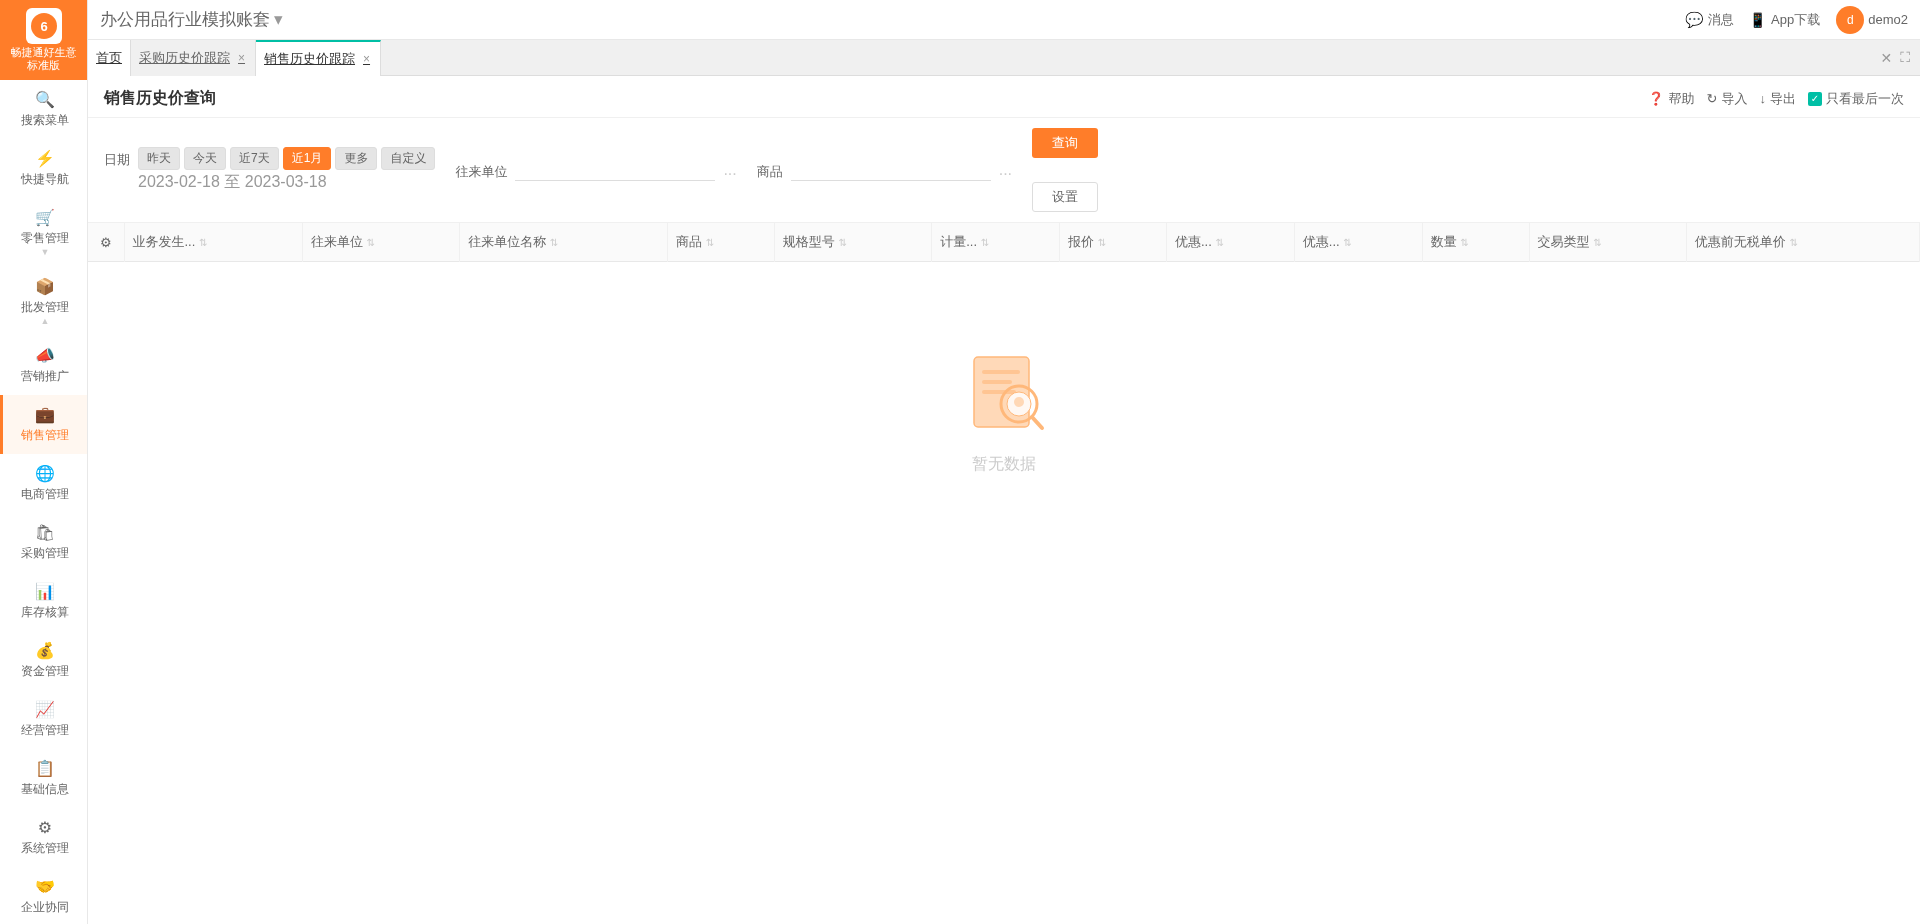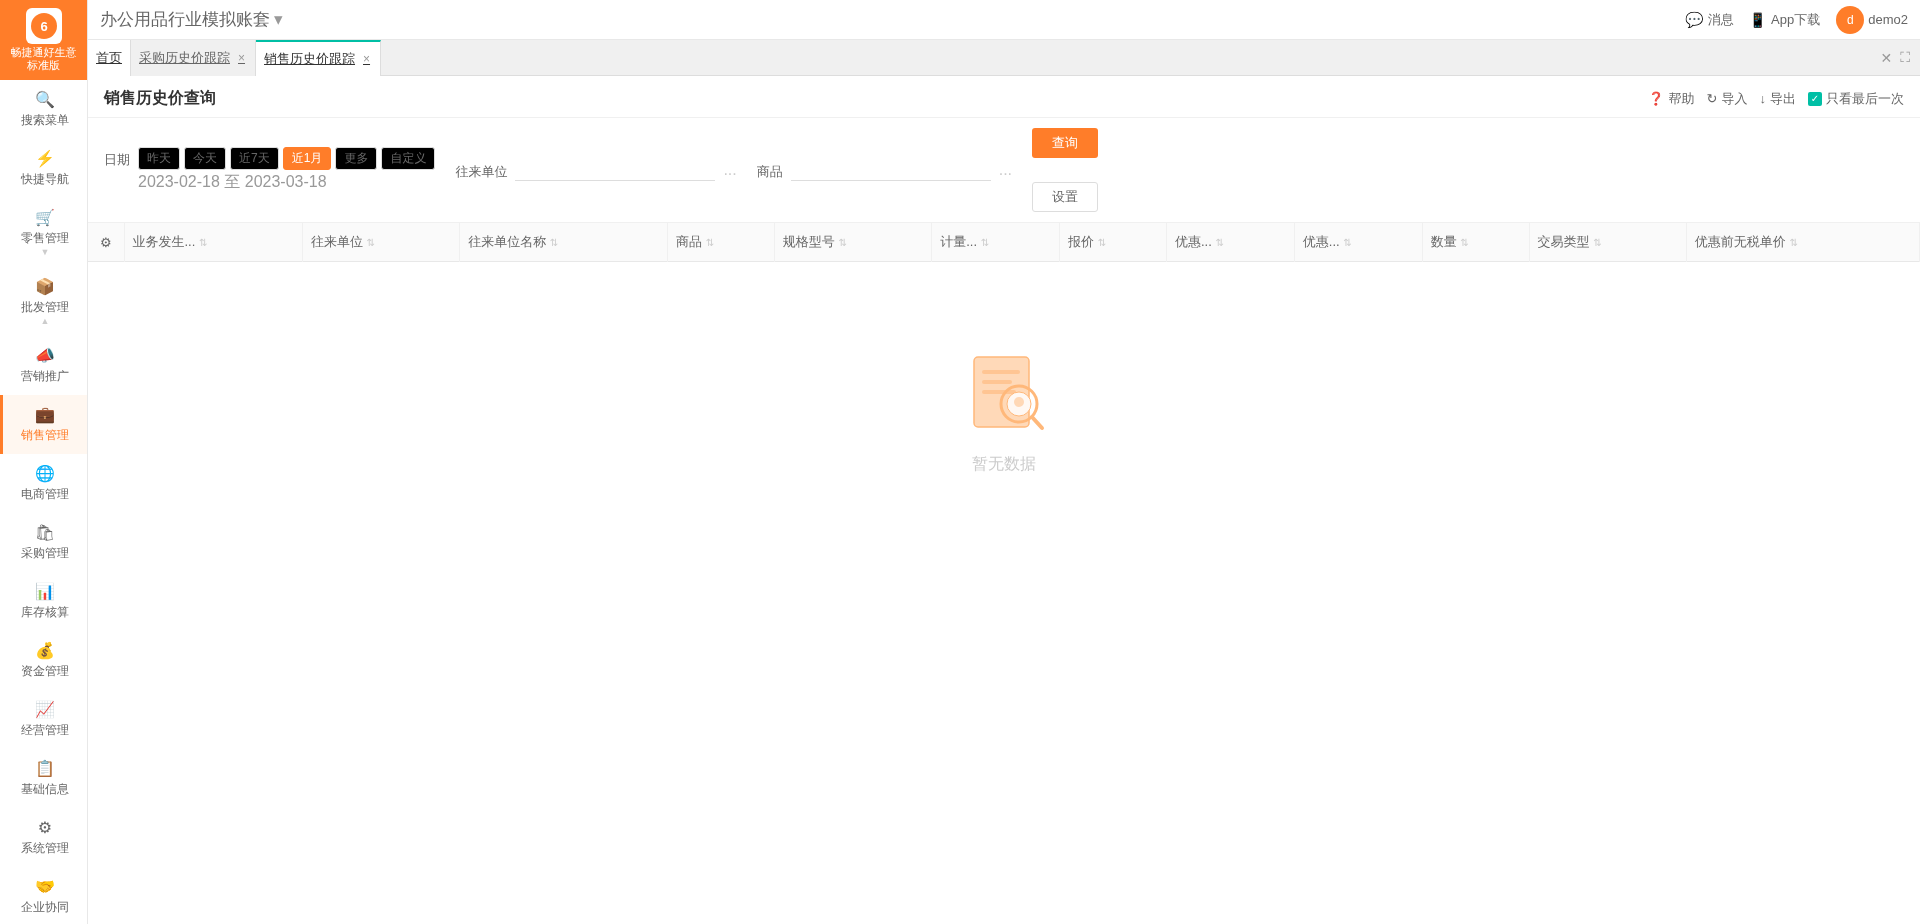--- a/index.html
+++ b/index.html
@@ -46,21 +46,21 @@
     .page-actions { display: flex; align-items: center; gap: 12px; color: #666; font-size: 13px; }
     .page-action-item { display: flex; align-items: center; gap: 4px; cursor: pointer; }
     .checkbox-label { display: flex; align-items: center; gap: 4px; cursor: pointer; }
     .checkbox-green { width: 14px; height: 14px; background: #00bfa5; border-radius: 2px; display: flex; align-items: center; justify-content: center; color: #fff; font-size: 10px; }
 
     
     .filter-area { padding: 10px 16px; background: #fff; border-bottom: 1px solid #f0f0f0; display: flex; align-items: center; gap: 20px; flex-wrap: wrap; }
     .filter-group { display: flex; align-items: flex-start; gap: 8px; }
     .filter-label { color: #666; font-size: 13px; white-space: nowrap; padding-top: 4px; }
     .filter-date-btns { display: flex; align-items: center; gap: 4px; flex-wrap: wrap; }
-    .date-btn { padding: 2px 8px; border: 1px solid #ddd; border-radius: 3px; cursor: pointer; font-size: 12px; color: #666; background: #000000; }
+    .date-btn { padding: 2px 8px; border: 1px solid #ddd; border-radius: 3px; cursor: pointer; font-size: 12px; color: #666; background: #e5e5e5; }
     .date-btn.active { background: #ff7d29; color: #fff; border-color: #ff7d29; }
     .date-range-text { font-size: 16px; color: #999; margin-top: 2px; }
 
     .filter-input-group { display: flex; align-items: center; gap: 8px; }
     .filter-input { border: none; border-bottom: 1px solid #ddd; padding: 3px 6px; font-size: 13px; color: #333; outline: none; min-width: 180px; background: transparent; }
     .filter-input-dots { color: #ccc; font-size: 16px; cursor: pointer; }
 
     .query-btn { background: #ff7d29; color: #fff; border: none; padding: 6px 20px; border-radius: 3px; cursor: pointer; font-size: 13px; }
     .settings-btn { background: #fff; color: #666; border: 1px solid #ddd; padding: 5px 16px; border-radius: 3px; cursor: pointer; font-size: 13px; margin-top: 20px; }
 

